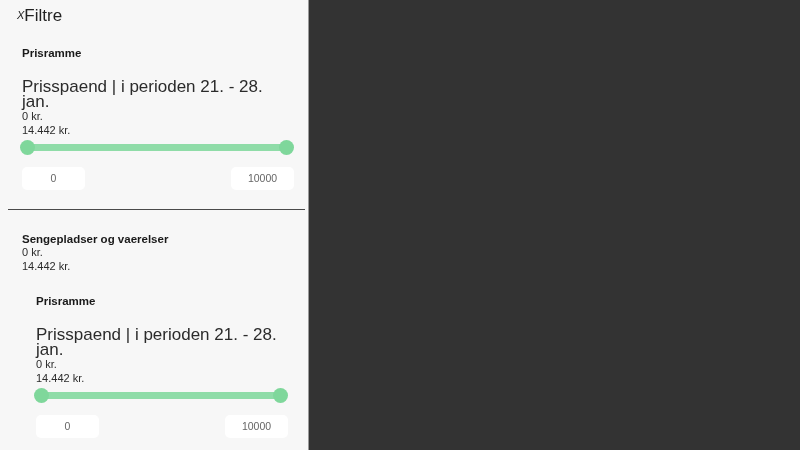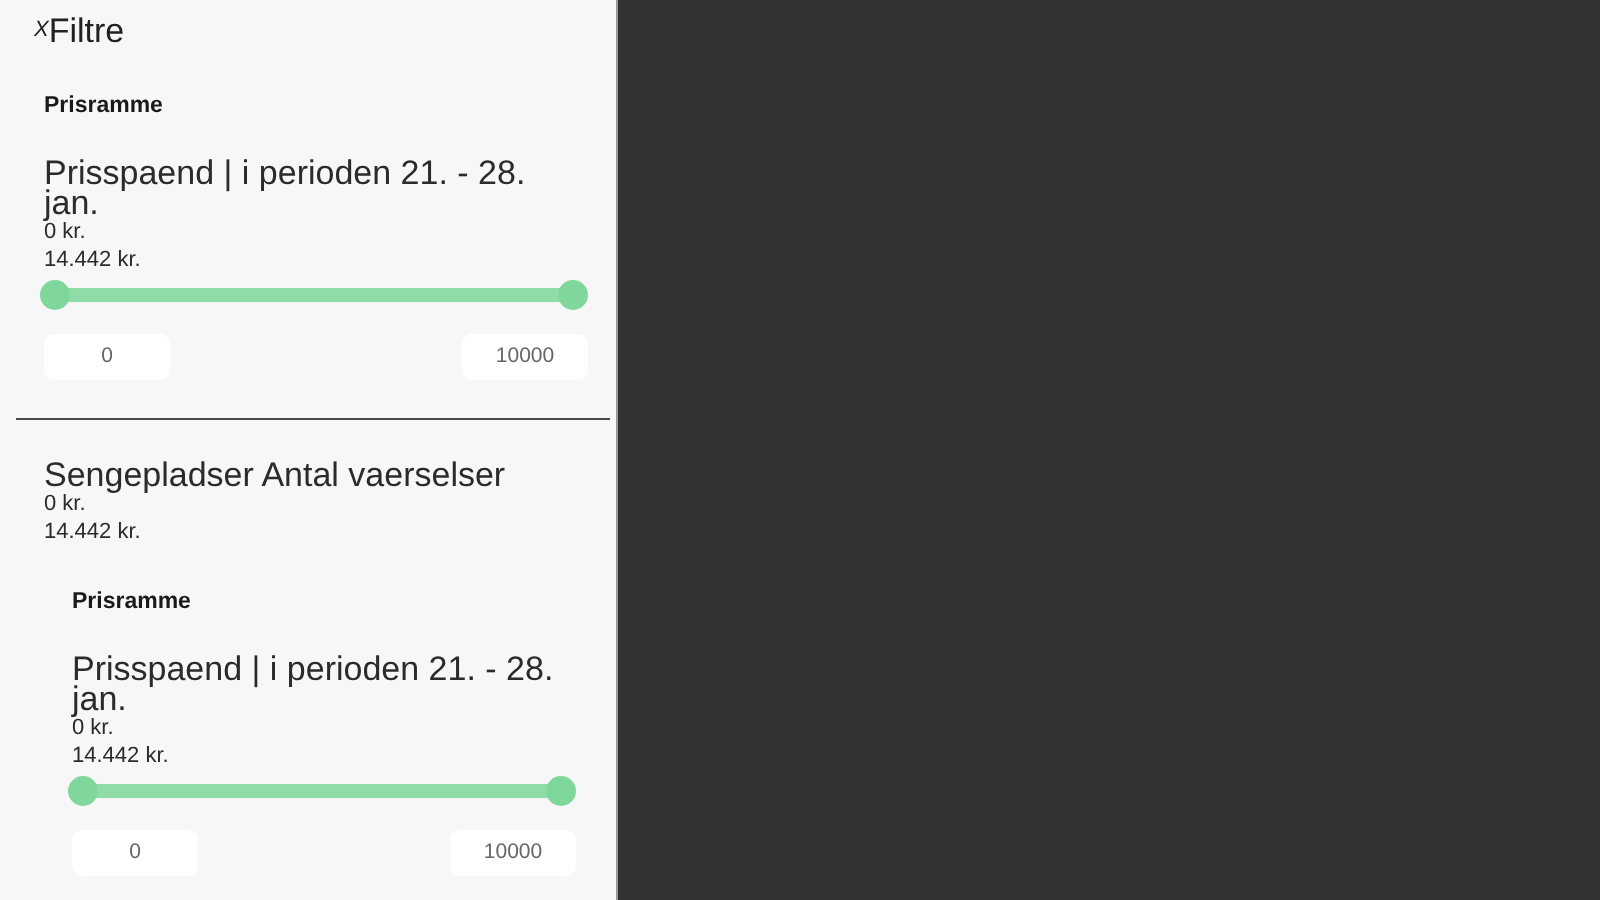--- a/index.html
+++ b/index.html
@@ -148,21 +148,21 @@
 
       <div class="inputs-row">
         <div class="num-input">0</div>
         <div class="num-input">10000</div>
       </div>
     </div>
 
     <div class="divider" style="margin-top:19px;"></div>
 
     <div class="section">
-      <div class="section-sub">Sengepladser Antal vaerselser</div>
+      <div class="section-title">Sengepladser og vaerelser</div>
       <div class="value-line">0 kr.</div>
       <div class="value-line">14.442 kr.</div>
 
       <div class="nested">
         <div class="section-title">Prisramme</div>
         <div class="section-sub">Prisspaend | i perioden 21. - 28. jan.</div>
         <div class="value-line">0 kr.</div>
         <div class="value-line">14.442 kr.</div>
 
         <div class="slider-wrap">

